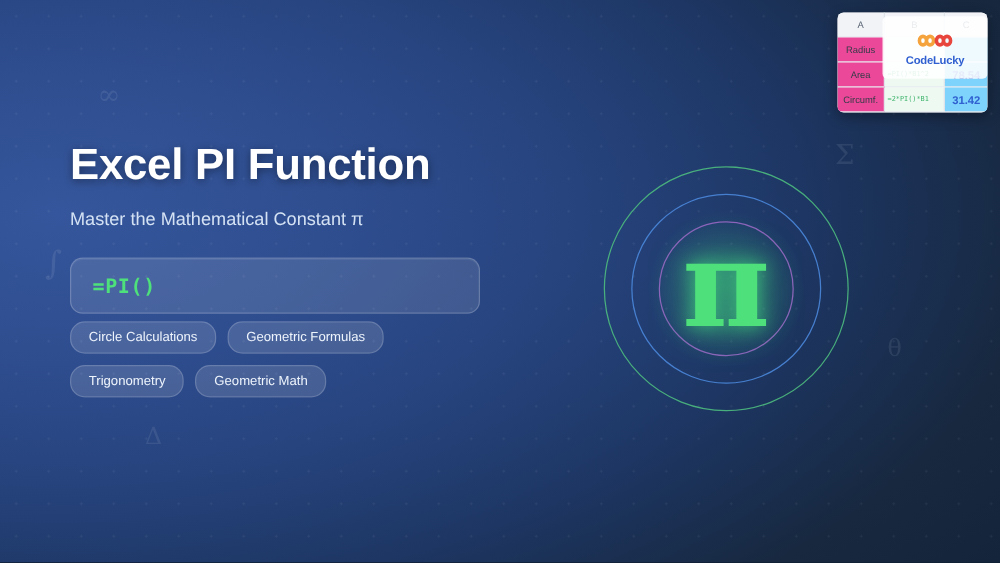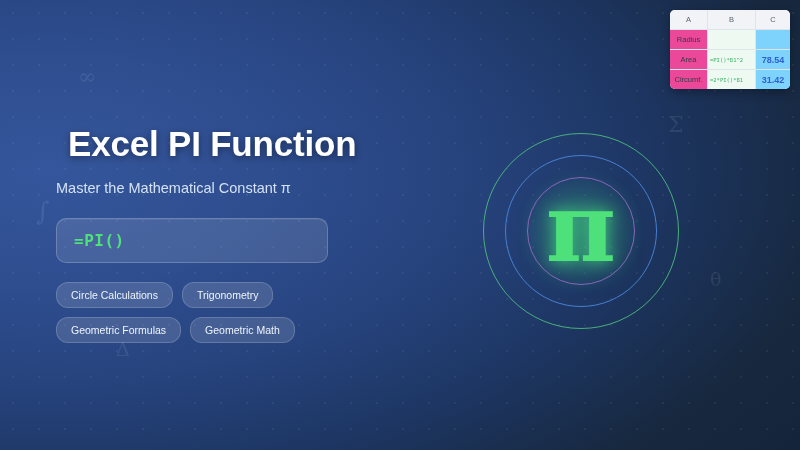--- a/index.html
+++ b/index.html
@@ -42,57 +42,57 @@
   #sym-theta    { left: 710px; top: 270px; font-size: 19px; }
 
   
   #content {
     position: absolute;
     left: 56px;
     top: 112px;
     width: 400px;
   }
   #title {
-    margin: 12px;
+    margin: 0;
     font-size: 35px;
     font-weight: bold;
     color: #ffffff;
     letter-spacing: -0.2px;
     text-shadow: 0 2px 7px rgba(0,0,0,0.40);
   }
   #subtitle {
     margin: 16px 0 0 0;
     font-size: 14.5px;
     color: #d4e2f4;
     font-weight: normal;
   }
   #formula-box {
     margin-top: 22px;
-    width: 272px;
+    width: 328px;
     height: 45px;
     box-sizing: border-box;
     display: flex;
     align-items: center;
     padding-left: 17px;
     border-radius: 10px;
     background: rgba(255,255,255,0.115);
     border: 1px solid rgba(255,255,255,0.20);
     box-shadow: inset 0 1px 0 rgba(255,255,255,0.07);
   }
   #formula-text {
     font-family: "DejaVu Sans Mono", monospace;
     font-size: 16px;
     font-weight: bold;
     color: #4ee07a;
     letter-spacing: 0.5px;
   }
 
   
   #tags {
-    margin-top: 19px;
+    margin-top: 6px;
     display: flex;
     flex-wrap: wrap;
     gap: 9px;
     width: 320px;
   }
   .tag {
     display: inline-flex;
     align-items: center;
     height: 24px;
     padding: 0 14px;
@@ -236,22 +236,22 @@
   <div id="content">
     <h1 id="title">Excel PI Function</h1>
     <p id="subtitle">Master the Mathematical Constant π</p>
 
     <div id="formula-box">
       <span id="formula-text">=PI()</span>
     </div>
 
     <div id="tags">
       <span class="tag">Circle Calculations</span>
+      <span class="tag">Geometric Formulas</span>
       <span class="tag">Trigonometry</span>
-      <span class="tag">Geometric Formulas</span>
       <span class="tag">Geometric Math</span>
     </div>
   </div>
 
   <div id="pi-emblem">
     <div class="ring" id="ring-outer"></div>
     <div class="ring" id="ring-middle"></div>
     <div class="ring" id="ring-inner"></div>
     <div id="pi-glow"></div>
     <div id="pi-symbol">π</div>
@@ -275,15 +275,22 @@
       <div class="scell c-mid">=PI()*B1^2</div>
       <div class="scell c-val">78.54</div>
     </div>
 
     <div class="srow">
       <div class="scell c-label">Circumf.</div>
       <div class="scell c-mid">=2*PI()*B1</div>
       <div class="scell c-val">31.42</div>
     </div>
 
+    <div id="watermark">
+      <svg id="wm-logo" viewBox="0 0 60 32">
+        <path d="M18 16 C18 8, 8 8, 8 16 C8 24, 18 24, 18 16 C18 8, 28 8, 28 16 C28 24, 18 24, 18 16 Z" fill="none" stroke="#f5a33c" stroke-width="5" stroke-linecap="round"></path>
+        <path d="M42 16 C42 8, 32 8, 32 16 C32 24, 42 24, 42 16 C42 8, 52 8, 52 16 C52 24, 42 24, 42 16 Z" fill="none" stroke="#e8453c" stroke-width="5" stroke-linecap="round"></path>
+      </svg>
+      <div id="wm-text">CodeLucky</div>
+    </div>
   </div>
 
 </div>
 
 </body></html>

